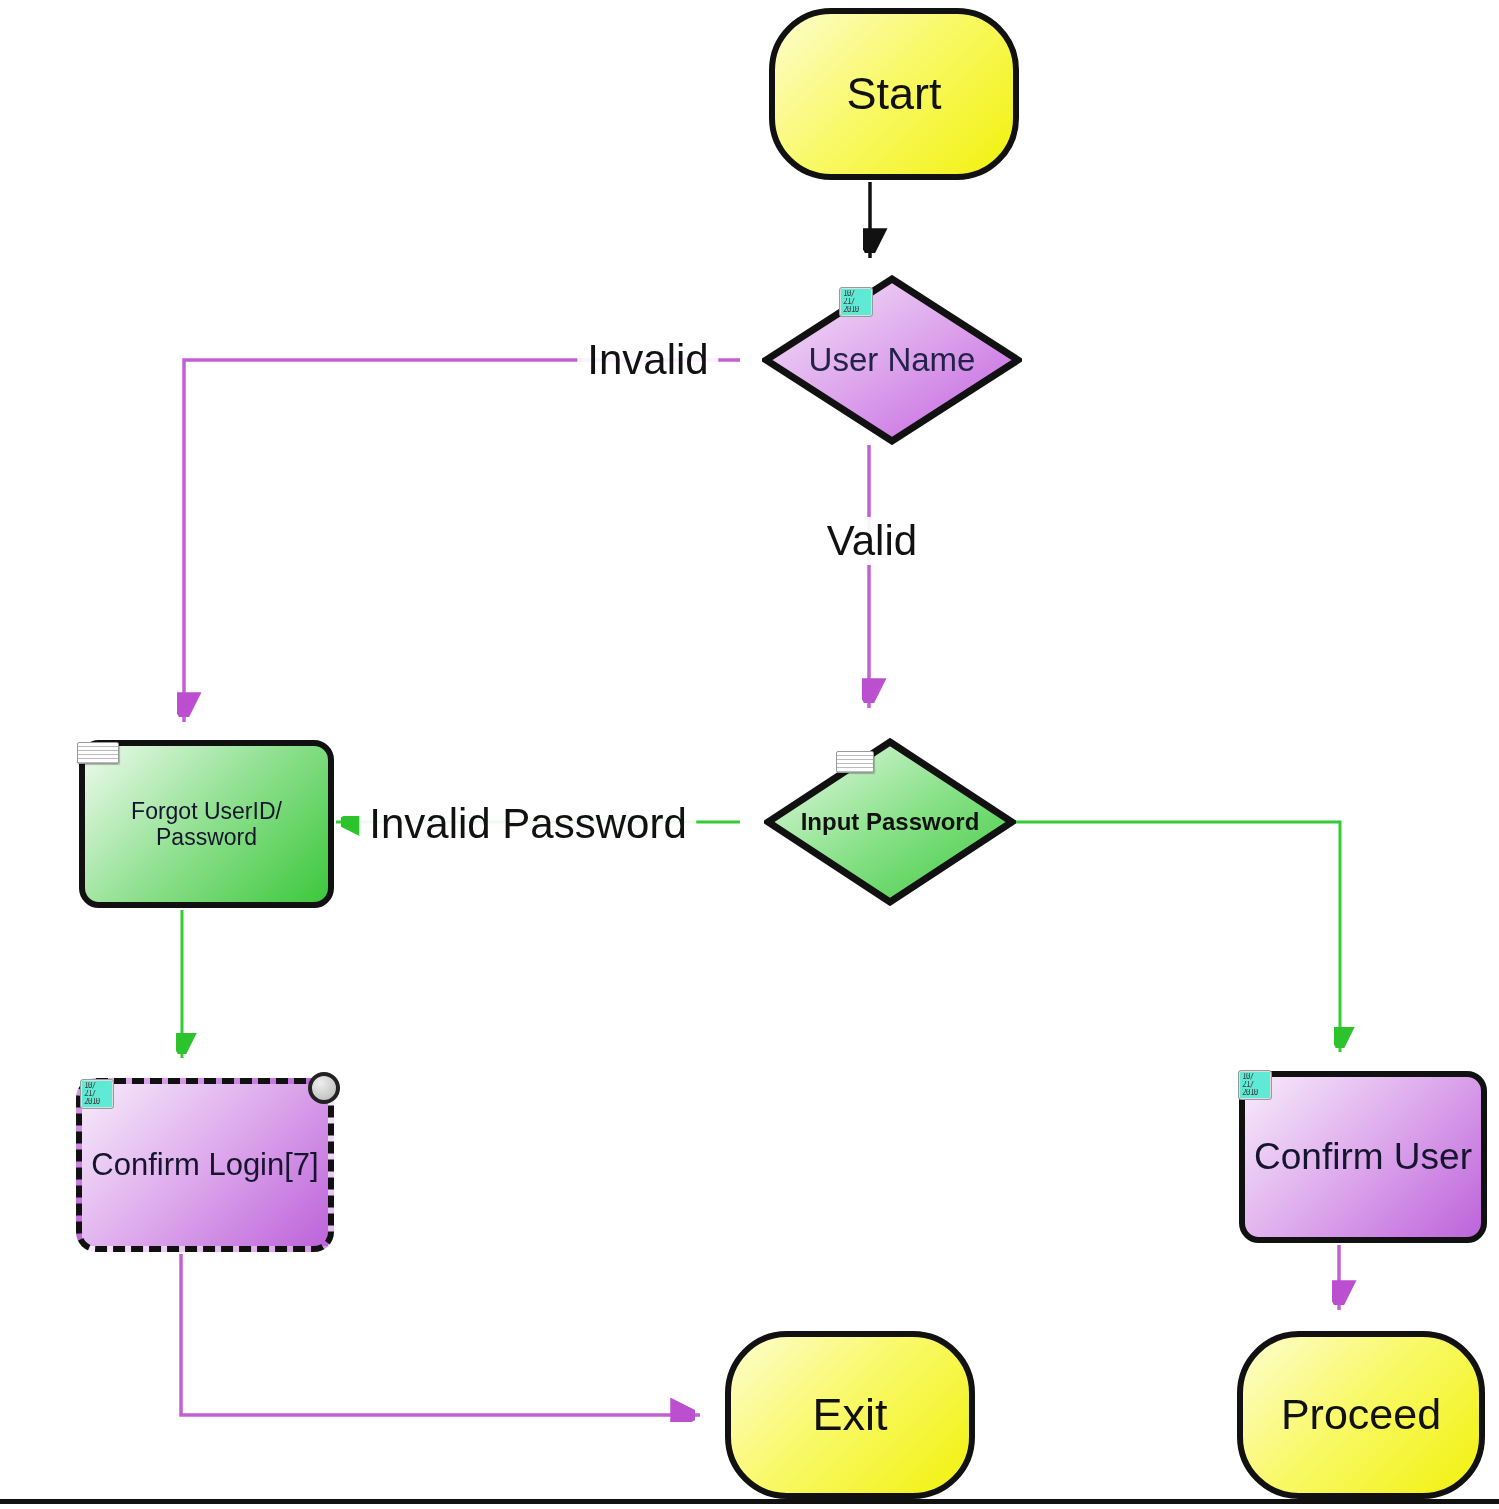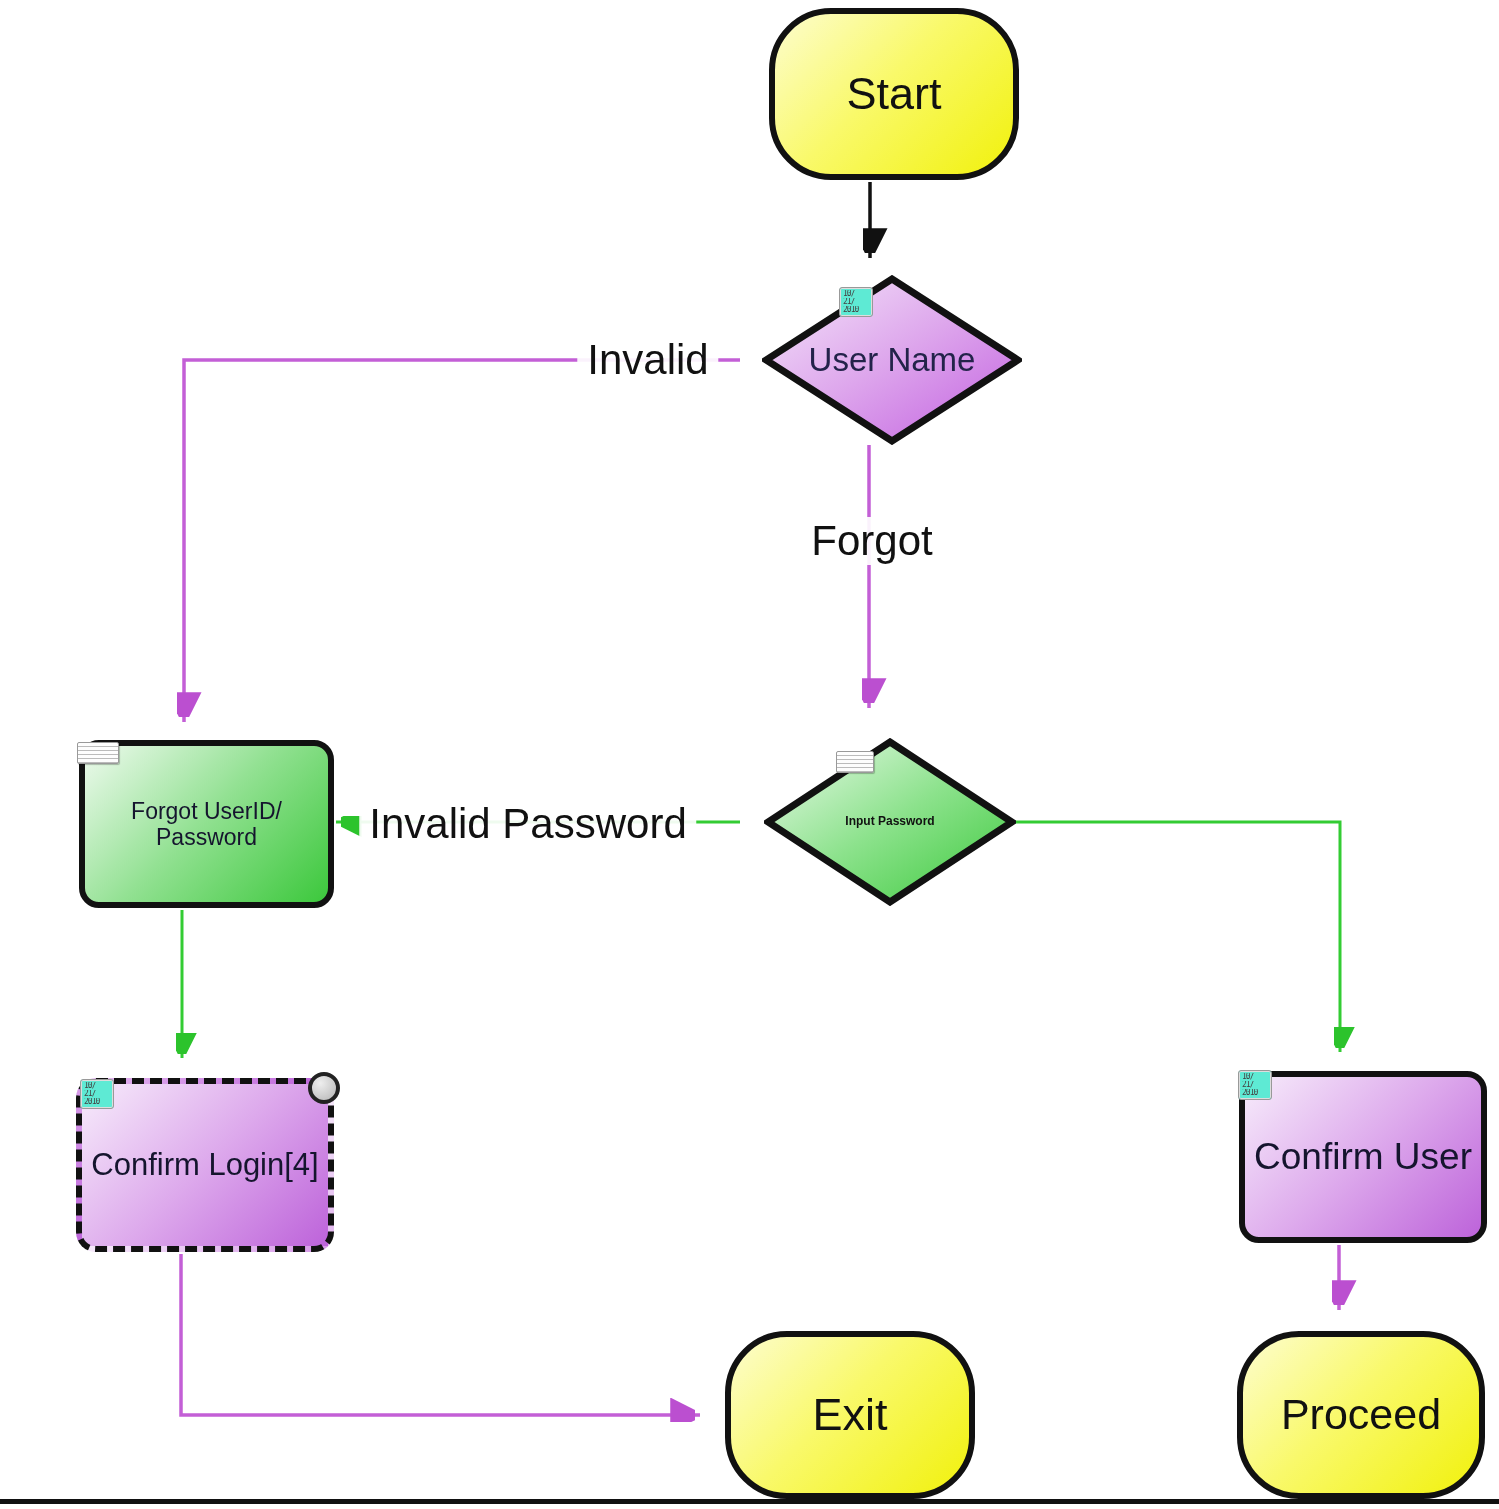--- a/index.html
+++ b/index.html
@@ -90,21 +90,21 @@
       <polygon points="130,4 256,85 130,166 4,85" fill="url(#gradPurpleD)" stroke="#111" stroke-width="7"></polygon>
     </svg>
     <span class="stamp-icon" style="left:77px;top:12px;width:26px;">
       <div>10/</div>
       <div>21/</div>
       <div>2010</div>
     </span>
     <span class="node-label">User Name</span>
   </div>
 
-  <div class="node diamond" style="left:740px;top:738px;width:252px;height:168px;font-size:12px;font-weight:bold;color:#111;">
+  <div class="node diamond" style="left:740px;top:738px;width:252px;height:168px;font-size:24px;font-weight:bold;color:#111;">
     <svg viewBox="0 0 252 168">
       <defs>
         <linearGradient id="gradGreenD" x1="0" y1="0" x2="1" y2="1">
           <stop offset="0" stop-color="#ecfaec"></stop>
             <stop offset="0.5" stop-color="#8ce28c"></stop>
             <stop offset="1" stop-color="#3bc93b"></stop>
         </linearGradient>
       </defs>
       <polygon points="126,4 248,84 126,164 4,84" fill="url(#gradGreenD)" stroke="#111" stroke-width="7"></polygon>
     </svg>
@@ -120,38 +120,38 @@
     </span>
   </div>
 
   <div class="node process purple dashed" style="left:52px;top:1078px;width:258px;height:174px;font-size:31px;">
     <span class="stamp-icon" style="left:-2px;top:-5px;width:26px;">
       <div>10/</div>
       <div>21/</div>
       <div>2010</div>
     </span>
     <span class="state-circle" style="right:-12px;top:-12px;"></span>
-    <span class="node-label">Confirm Login[4]</span>
+    <span class="node-label">Confirm Login[7]</span>
   </div>
 
   <div class="node process purple" style="left:1215px;top:1071px;width:248px;height:172px;font-size:37px;">
     <span class="stamp-icon" style="left:-7px;top:-7px;width:26px;">
       <div>10/</div>
       <div>21/</div>
       <div>2010</div>
     </span>
     <span class="node-label">Confirm User</span>
   </div>
 
   <div class="node terminator" style="left:701px;top:1331px;width:250px;height:168px;justify-content:center;">
     <span class="node-label">Exit</span>
   </div>
 
   <div class="node terminator" style="left:1213px;top:1331px;width:248px;height:168px;font-size:43px;">
     <span class="node-label">Proceed</span>
   </div>
 
   <div class="edge-label" style="left:648px;top:360px;">Invalid</div>
-  <div class="edge-label" style="left:872px;top:541px;">Forgot</div>
+  <div class="edge-label" style="left:872px;top:541px;">Valid</div>
   <div class="edge-label" style="left:528px;top:824px;">Invalid Password</div>
 
   <div class="bottom-rule"></div>
 </div>
 
 </body></html>

